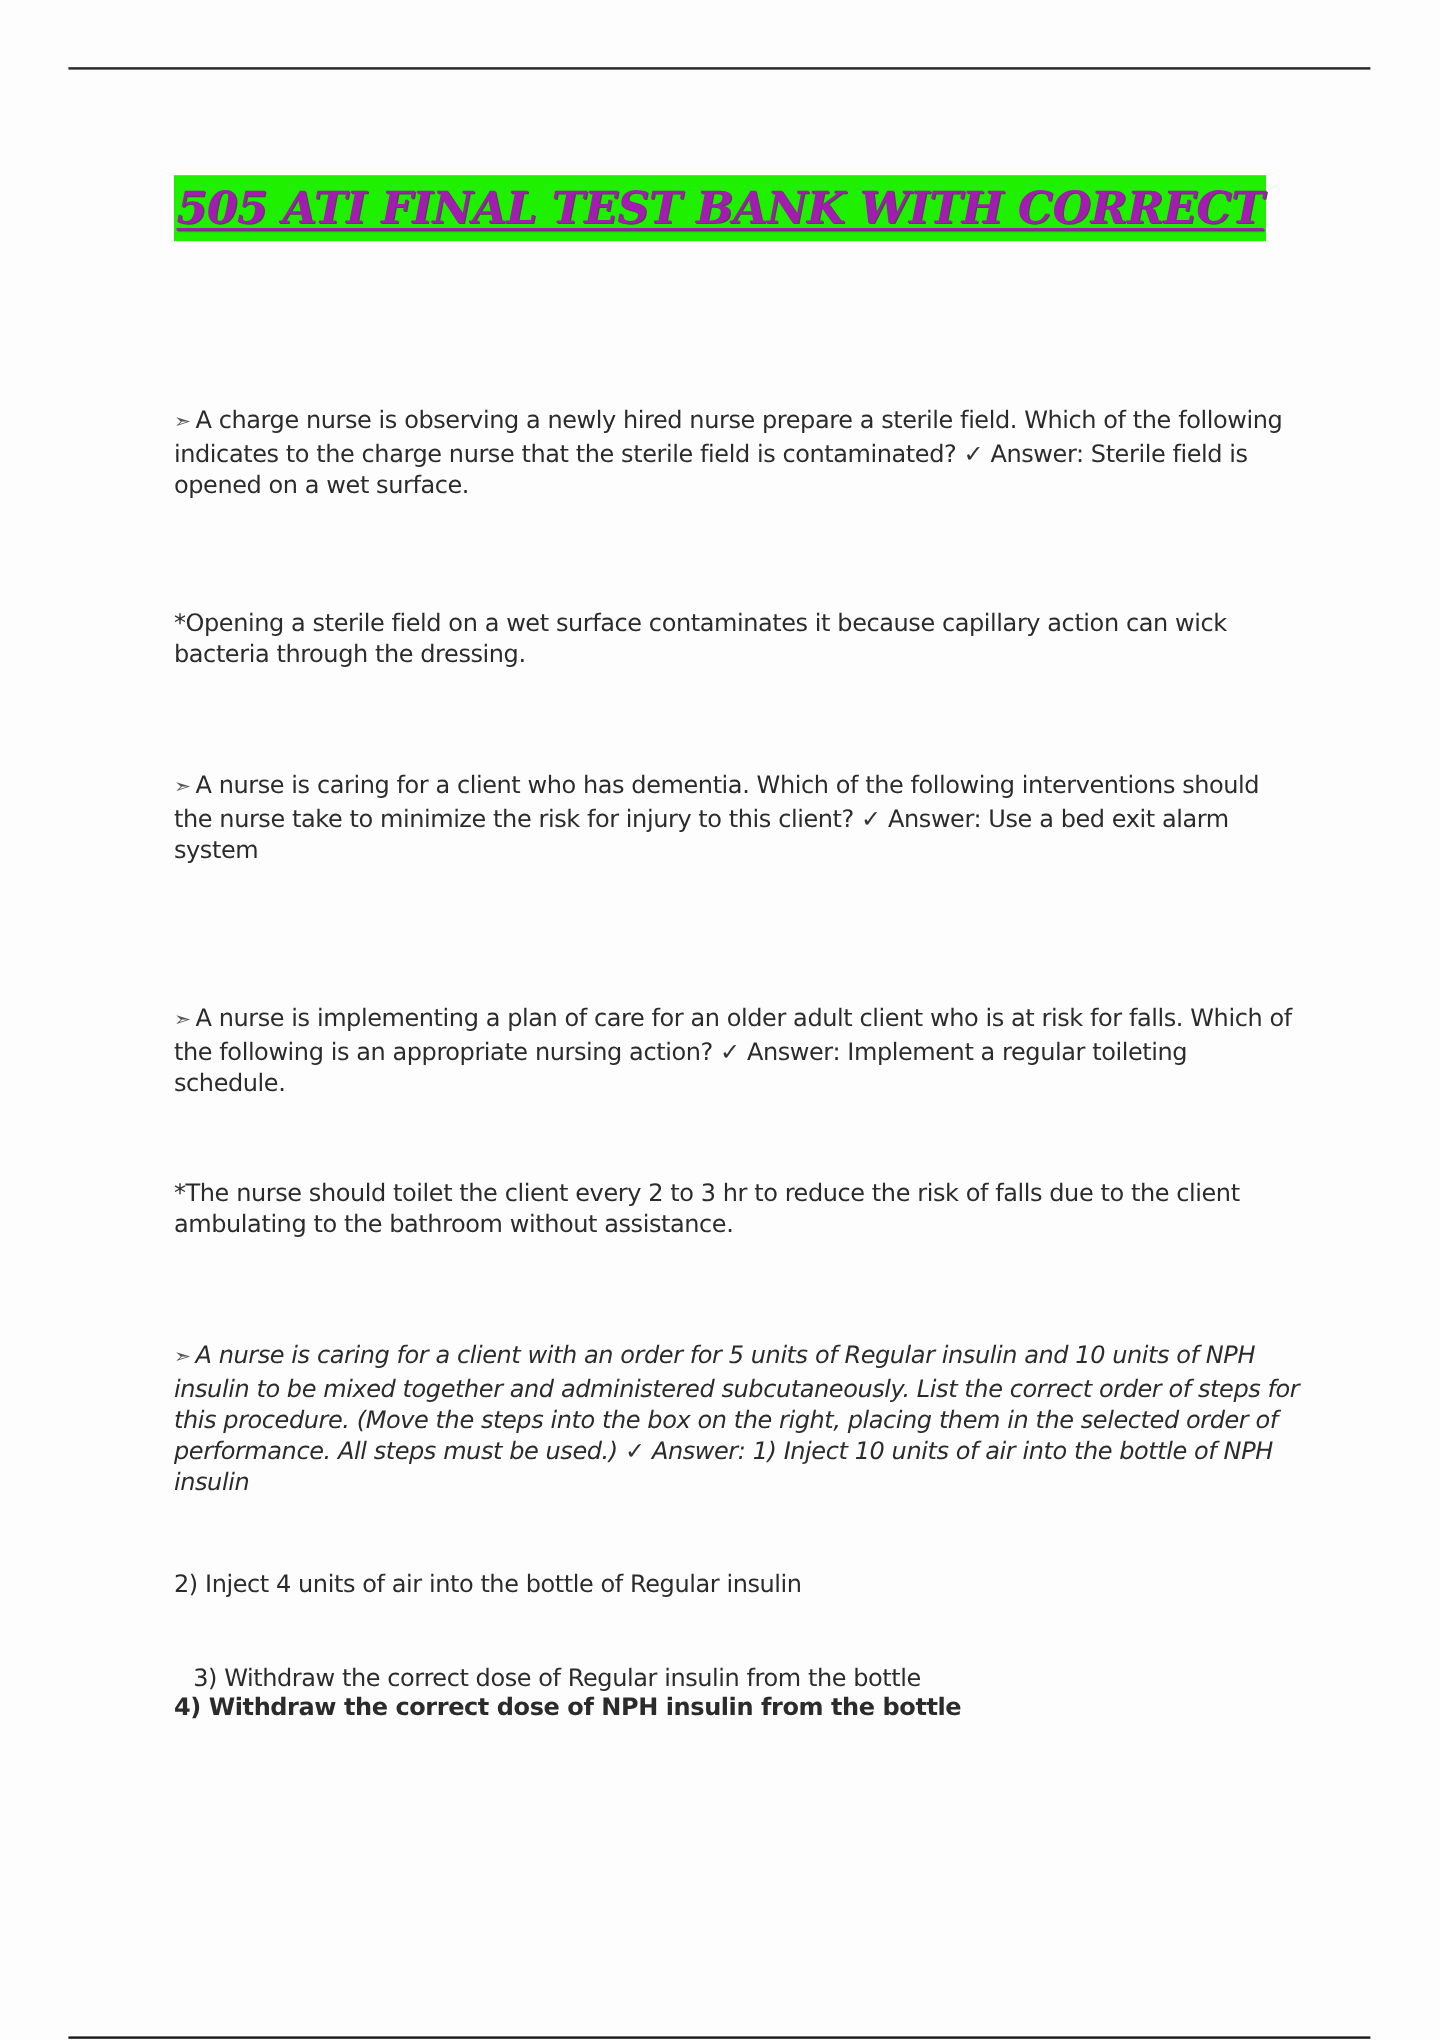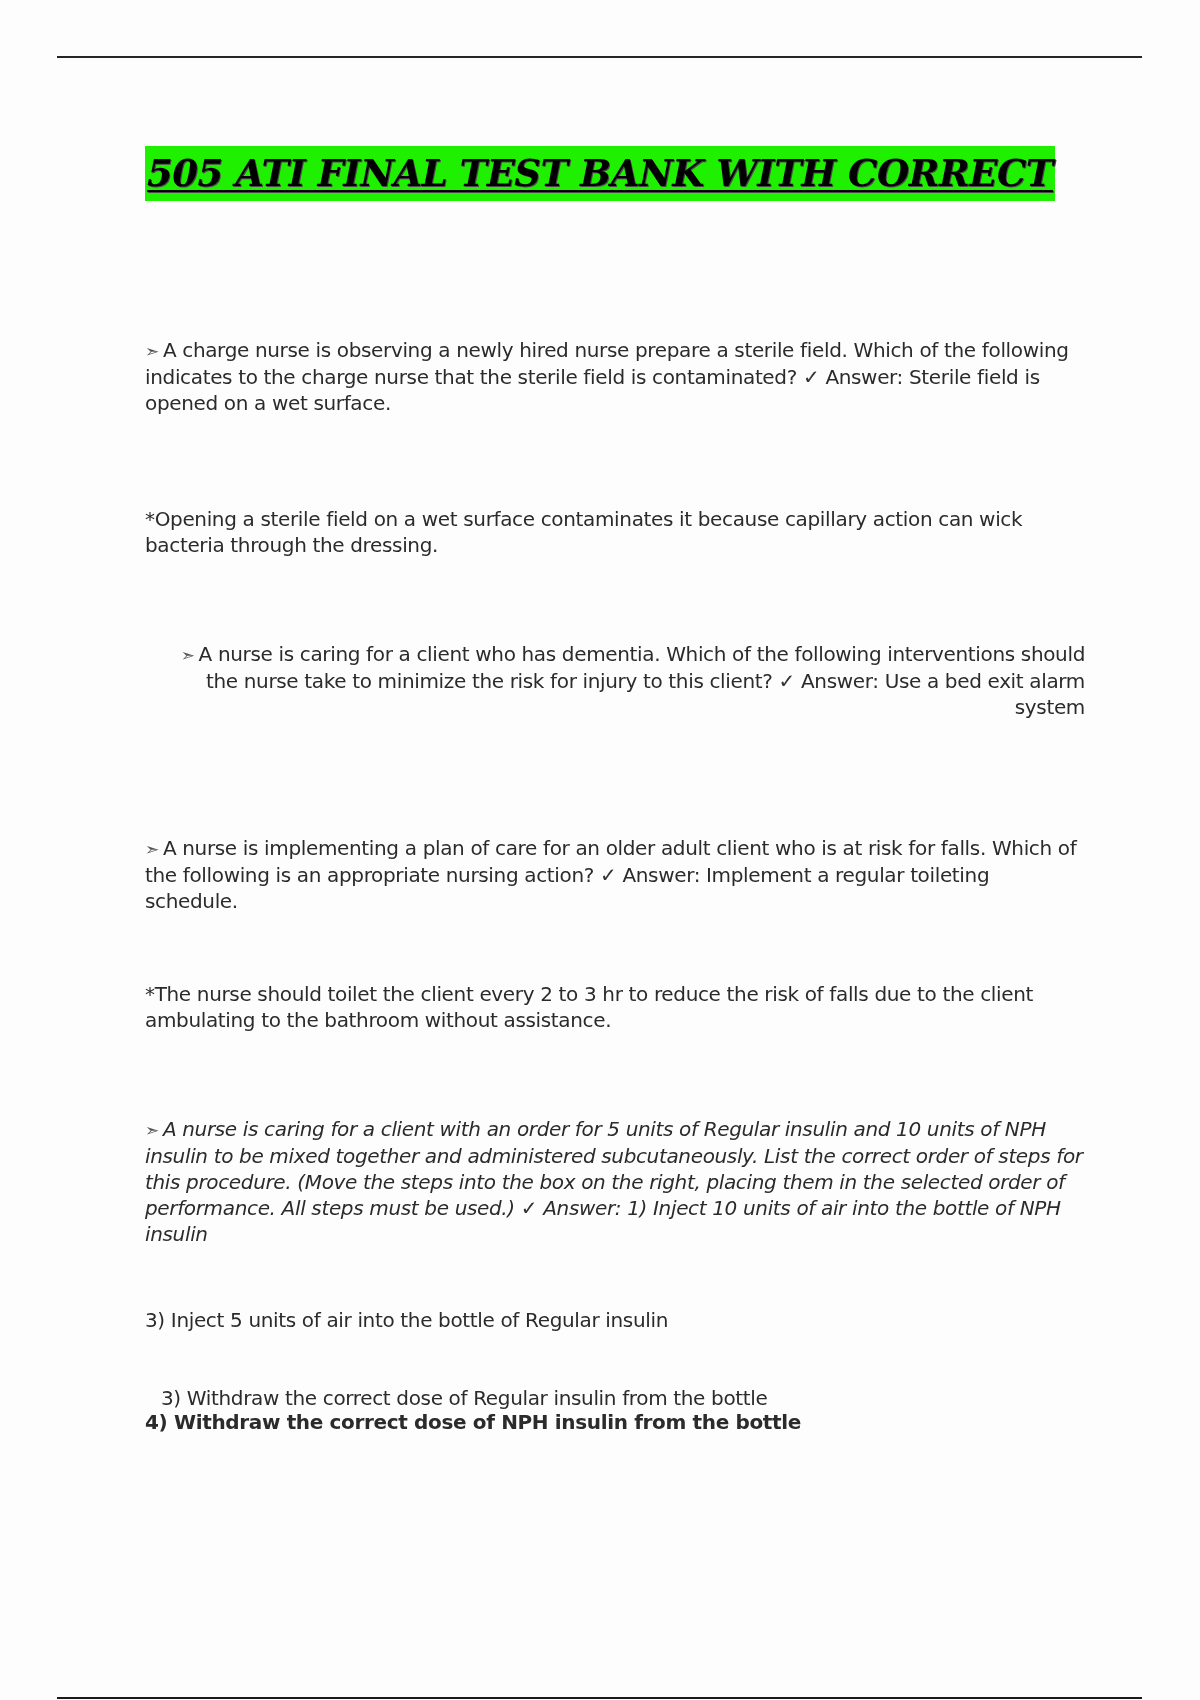--- a/index.html
+++ b/index.html
@@ -34,21 +34,21 @@
     .title-wrap {
       position: absolute;
       left: 0;
       top: 146px;
       width: 1200px;
       text-align: center;
     }
     .title-line {
       display: inline-block;
       background: #1ef000;
-      color: #000000;
+      color: #a21caf;
       font-family: "DejaVu Serif", "Liberation Serif", serif;
       font-weight: bold;
       font-style: italic;
       font-size: 37px;
       line-height: 55px;
       letter-spacing: -0.5px;
       text-transform: uppercase;
       text-decoration: underline;
       text-decoration-thickness: 2px;
       text-underline-offset: 4px;
@@ -88,21 +88,21 @@
     <span class="check">✓</span>
     <span>Answer:</span>
     <span>Sterile field is opened on a wet surface.</span>
   </p>
 </div>
 
 <div class="content" style="top:506px;">
   <p class="para">*Opening a sterile field on a wet surface contaminates it because capillary action can wick bacteria through the dressing.</p>
 </div>
 
-<div class="content" style="top:641px;text-align:right;">
+<div class="content" style="top:641px;">
   <p class="para">
     <span class="bullet">➣</span><span>A nurse is caring for a client who has dementia. Which of the following interventions should the nurse take to minimize the risk for injury to this client?</span>
     <span class="check">✓</span>
     <span>Answer:</span>
     <span>Use a bed exit alarm system</span>
   </p>
 </div>
 
 <div class="content" style="top:811px;margin-top:24px;">
   <p class="para">
@@ -120,21 +120,21 @@
 <div class="content" style="top:1116px;font-style:italic;">
   <p class="para">
     <span class="bullet">➣</span><span>A nurse is caring for a client with an order for 5 units of Regular insulin and 10 units of NPH insulin to be mixed together and administered subcutaneously. List the correct order of steps for this procedure. (Move the steps into the box on the right, placing them in the selected order of performance. All steps must be used.)</span>
     <span class="check">✓</span>
     <span>Answer:</span>
     <span>1) Inject 10 units of air into the bottle of NPH insulin</span>
   </p>
 </div>
 
 <div class="content" style="top:1307px;">
-  <p class="para">3) Inject 5 units of air into the bottle of Regular insulin</p>
+  <p class="para">2) Inject 4 units of air into the bottle of Regular insulin</p>
 </div>
 <div class="content" style="top:1385px;margin-left:16px;">
   <p class="para">3) Withdraw the correct dose of Regular insulin from the bottle</p>
 </div>
 <div class="content" style="top:1409px;font-weight:bold;">
   <p class="para">4) Withdraw the correct dose of NPH insulin from the bottle</p>
 </div>
 
 <div class="rule-bottom"></div>
 

